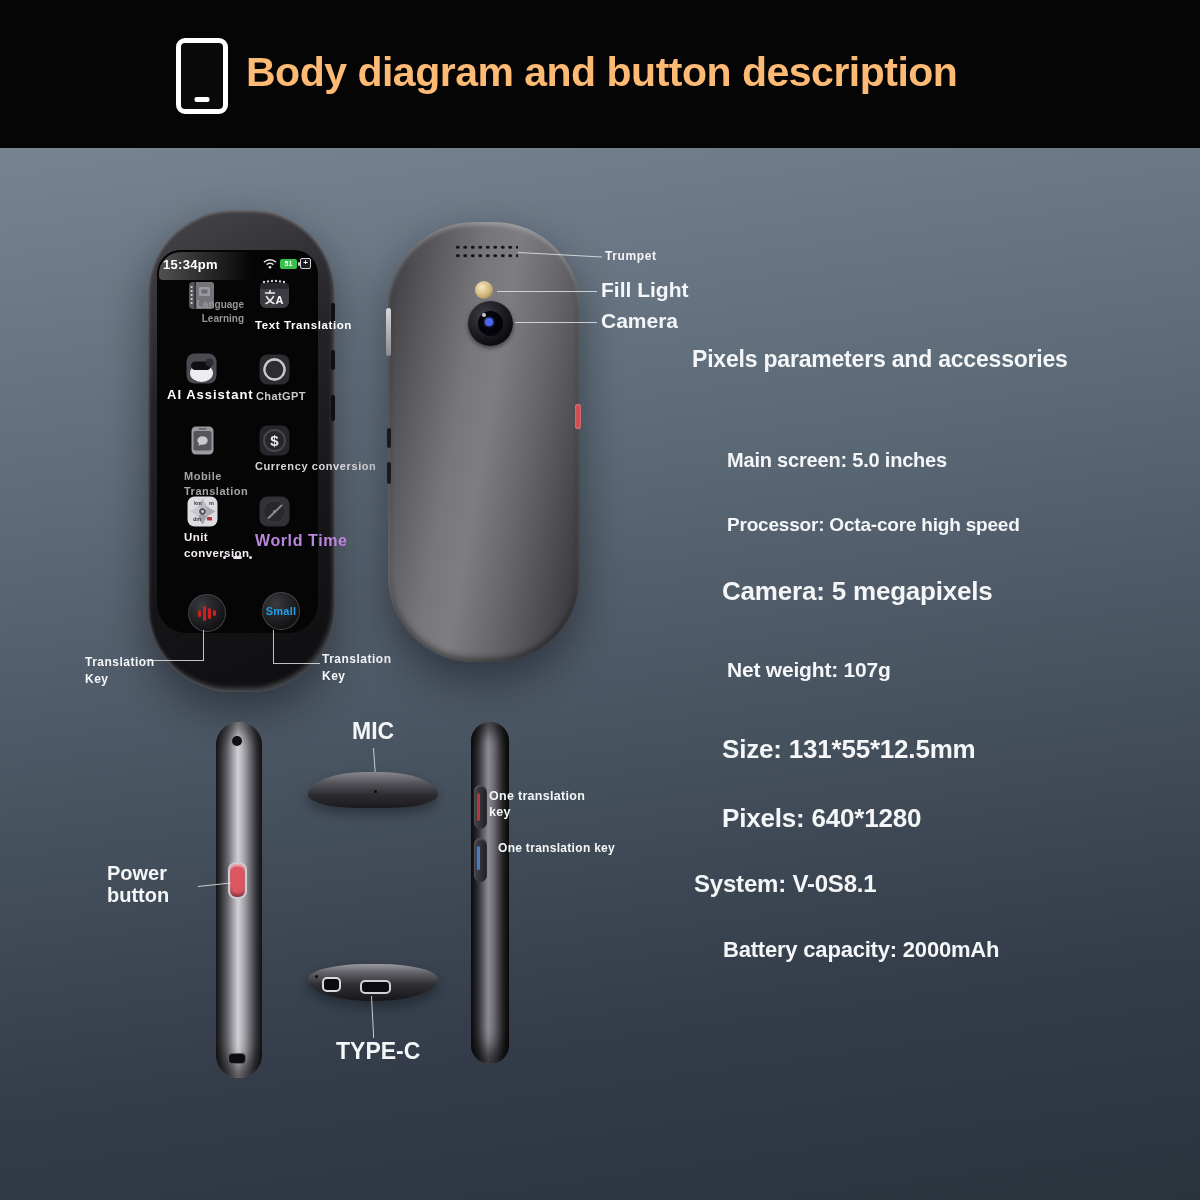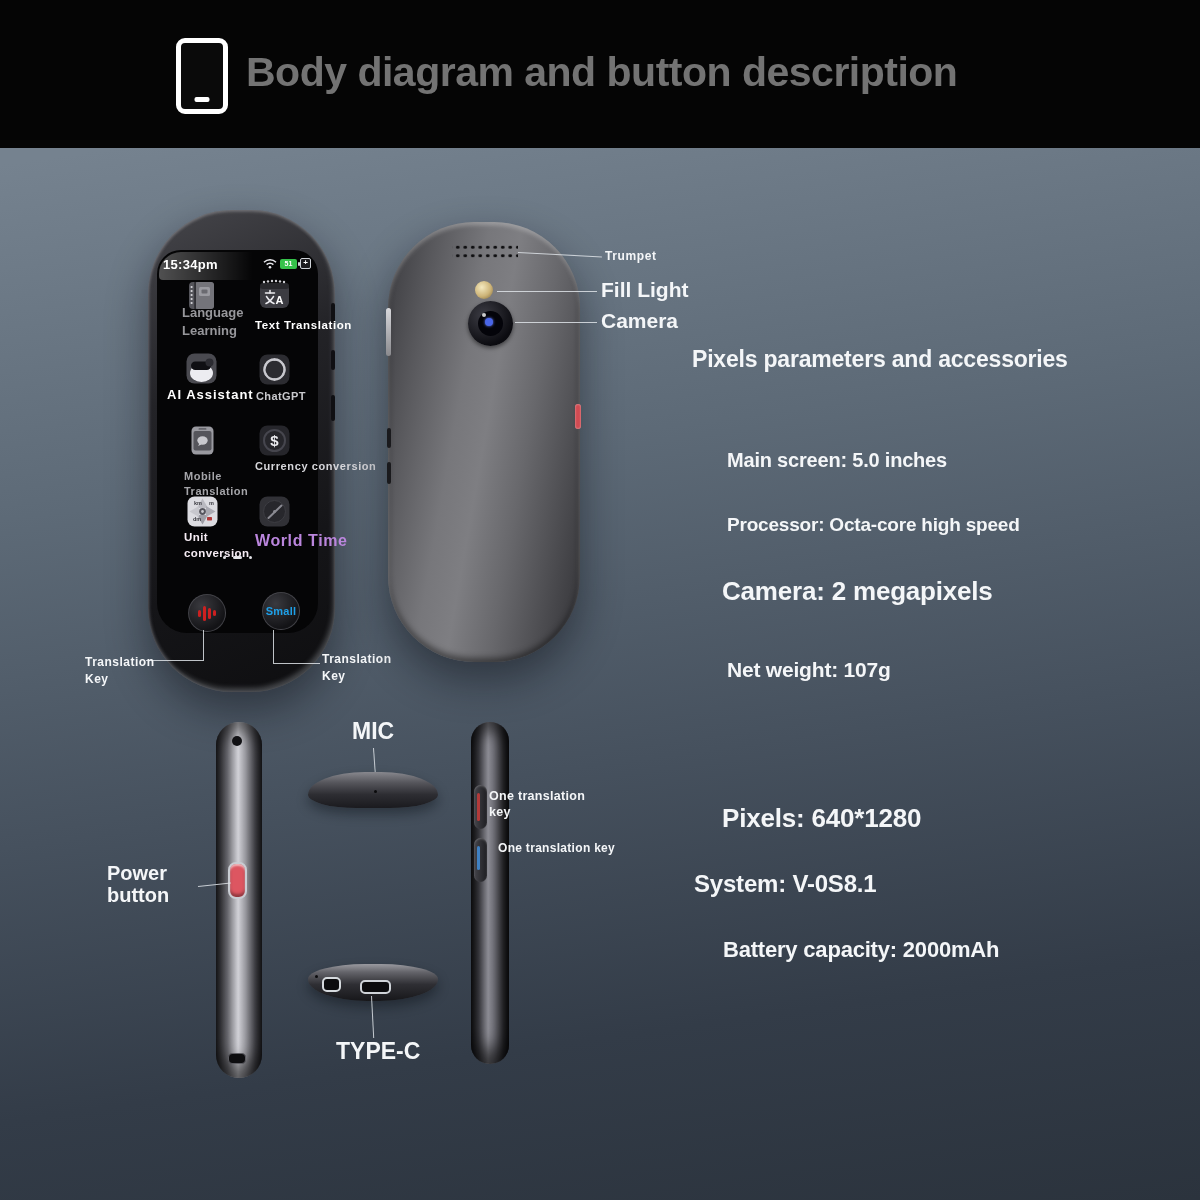--- a/index.html
+++ b/index.html
@@ -4,21 +4,21 @@
 <style>
   html,body{margin:0;padding:0;background:#2b333d;}
   #canvas{position:relative;width:1200px;height:1200px;overflow:hidden;
     font-family:"Liberation Sans",sans-serif;
     background:linear-gradient(172deg,#75828f 12%,#5d6a77 38%,#46515e 62%,#333c48 82%,#2b333d 100%);}
   .abs{position:absolute;}
   
   .header{left:0;top:0;width:1200px;height:148px;background:#050505;}
   .hdr-phone{left:176px;top:38px;width:42px;height:66px;border:5px solid #ffffff;border-radius:9px;background:#0a0a0a;}
   .hdr-phone .dash{position:absolute;left:50%;transform:translateX(-50%);bottom:7px;width:15px;height:5px;background:#ffffff;border-radius:2px;}
-  .hdr-title{left:246px;top:52px;font-size:41px;font-weight:bold;color:#737373;letter-spacing:-0.5px;line-height:1;white-space:nowrap;}
+  .hdr-title{left:246px;top:52px;font-size:41px;font-weight:bold;color:#fdba74;letter-spacing:-0.5px;line-height:1;white-space:nowrap;}
   
   .lbl{color:#f4f6f8;font-weight:bold;line-height:1.15;}
   .line-h{height:0;border-top:1px solid rgba(222,227,232,.85);}
   .line-v{width:0;border-left:1px solid rgba(222,227,232,.85);}
   
   .front-phone{left:148px;top:210px;width:187px;height:482px;border-radius:84px;
     background:linear-gradient(155deg,#46464b 0%,#232327 35%,#151518 70%,#0e0e10 100%);
     box-shadow:inset 0 2px 3px rgba(255,255,255,.22),inset -2px -4px 5px rgba(210,214,222,.28),inset 2px 0 3px rgba(120,120,130,.28),0 18px 40px rgba(8,12,18,.45);}
   .fp-bump{left:183px;width:4px;background:#101013;border-radius:2px;}
   .fp-screen{left:9px;top:40px;width:161px;height:383px;background:#050506;border-radius:24px 24px 30px 30px;}
@@ -123,21 +123,21 @@
           <rect x="11.3" y="5" width="1.6" height="27" fill="#2a2a2e"></rect>
           <rect x="16" y="10" width="11" height="9" rx="1.5" fill="#9a9aa0"></rect>
           <rect x="18.5" y="12.5" width="6" height="4" rx="1" fill="#6a6a70"></rect>
           <circle cx="8.6" cy="10" r="1.1" fill="#d6d6da"></circle>
             <circle cx="8.6" cy="14" r="1.1" fill="#d6d6da"></circle>
           <circle cx="8.6" cy="18" r="1.1" fill="#d6d6da"></circle>
             <circle cx="8.6" cy="22" r="1.1" fill="#d6d6da"></circle>
           <circle cx="8.6" cy="26" r="1.1" fill="#d6d6da"></circle>
         </svg>
       </div>
-      <div class="abs app-label" style="left:25px;top:54px;width:62px;font-size:13px;color:#97979b;line-height:1.4;">Language Learning</div>
+      <div class="abs app-label" style="left:25px;top:48px;width:62px;font-size:10px;color:#97979b;line-height:1.4;text-align:right;">Language Learning</div>
 
       <div class="abs app-icon" style="left:99px;top:25px;">
         <svg width="37" height="37" viewBox="0 0 37 37">
           <rect x="4" y="8" width="29" height="25" rx="6" fill="#3c3c42"></rect>
           <rect x="4" y="8" width="29" height="6" rx="3" fill="#28282c"></rect>
           <g fill="#cfcfd4">
             <circle cx="8" cy="7" r="1.2"></circle>
               <circle cx="12" cy="6.4" r="1.2"></circle>
               <circle cx="16" cy="6" r="1.2"></circle>
             <circle cx="20" cy="6" r="1.2"></circle>
@@ -272,22 +272,23 @@
 
   <div class="abs line-h" style="left:497px;top:291px;width:100px;"></div>
   <div class="abs lbl" style="left:601px;top:278px;font-size:21px;">Fill Light</div>
 
   <div class="abs line-h" style="left:515px;top:322px;width:82px;"></div>
   <div class="abs lbl" style="left:601px;top:309px;font-size:21px;">Camera</div>
 
   <div class="abs spec" style="left:692px;top:346px;font-size:23px;">Pixels parameters and accessories</div>
   <div class="abs spec" style="left:727px;top:449px;font-size:20px;">Main screen: 5.0 inches</div>
   <div class="abs spec" style="left:727px;top:514px;font-size:19px;">Processor: Octa-core high speed</div>
-  <div class="abs spec" style="left:722px;top:576px;font-size:26px;">Camera: 2 megapixels</div>
+  <div class="abs spec" style="left:722px;top:576px;font-size:26px;">Camera: 5 megapixels</div>
   <div class="abs spec" style="left:727px;top:658px;font-size:21px;">Net weight: 107g</div>
+  <div class="abs spec" style="left:722px;top:734px;font-size:26px;">Size: 131*55*12.5mm</div>
   <div class="abs spec" style="left:722px;top:803px;font-size:26px;">Pixels: 640*1280</div>
   <div class="abs spec" style="left:694px;top:870px;font-size:24px;">System: V-0S8.1</div>
   <div class="abs spec" style="left:723px;top:937px;font-size:22px;">Battery capacity: 2000mAh</div>
 
   <div class="abs edge1">
     <span class="topdot"></span>
     <span class="power-btn" style="background: rgb(221, 86, 97);"></span>
     <span class="botslot"></span>
   </div>
   <div class="abs line-h" style="left:198px;top:886px;width:33px;transform:rotate(-6deg);transform-origin:left center;"></div>

